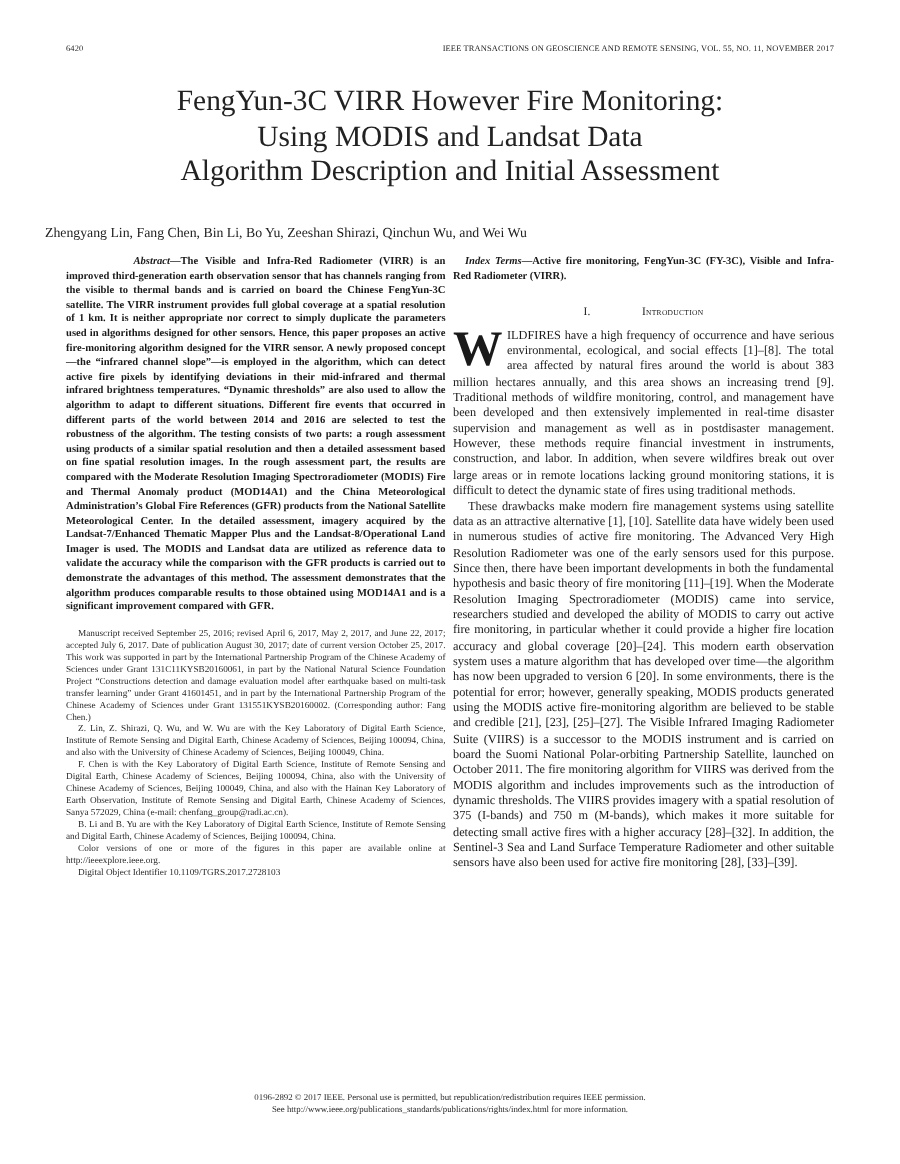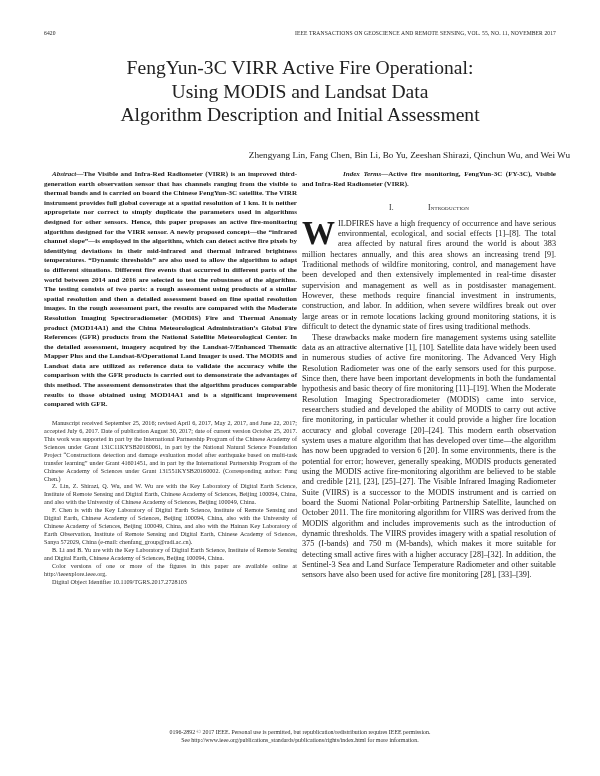--- a/index.html
+++ b/index.html
@@ -4,49 +4,49 @@
 <style>
   html, body { margin: 0; padding: 0; background: #ffffff; }
   body { width: 600px; height: 776px; position: relative; overflow: hidden;
          font-family: "Liberation Serif", "DejaVu Serif", serif; color: #1a1a1a; }
   .running-head { position: absolute; top: 30px; left: 44px; right: 44px; height: 10px;
          font-size: 5.6px; letter-spacing: 0.1px; }
   .running-head .pg { position: absolute; left: 0; top: 0; }
   .running-head .jr { position: absolute; right: 0; top: 0; }
   .title { position: absolute; top: 56px; left: 30px; right: 30px; text-align: center;
          font-size: 19.6px; line-height: 23.5px; color: #222; }
-  .authors { position: absolute; top: 150px; left: 30px; right: 30px; text-align: right;
+  .authors { position: absolute; top: 150px; left: 30px; right: 30px; text-align: left;
          font-size: 9.2px; color: #222; }
   .col { position: absolute; top: 170px; width: 253px; font-size: 7.35px; line-height: 9.55px; text-align: justify; }
   .col-left { left: 44px; }
   .col-right { left: 302px; width: 254px; }
   .abstract { font-weight: bold; font-size: 7.05px; line-height: 9.6px; text-indent: 8px; margin: 0; }
-  .abstract .lab { font-style: italic; }
+  .abstract .lab { font-style: italic; margin-left: 37px; }
   .footnotes { margin-top: 10px; font-size: 6.15px; line-height: 7.95px; color: #2a2a2a; }
   .footnotes p { margin: 0; text-indent: 8px; }
   .index-terms { font-weight: bold; font-size: 7.05px; line-height: 9.6px; text-indent: 8px; margin: 0; }
-  .index-terms .lab { font-style: italic; margin-left: 33px; }
+  .index-terms .lab { font-style: italic; }
   .sec-head { text-align: center; font-size: 7.6px; margin: 14px 0 6px 0; letter-spacing: 0.2px; }
   .sec-head .sc { font-variant: small-caps; padding-left: 32px; }
   .body-text { font-size: 8.2px; line-height: 10.35px; margin: 0; }
   .body-text.ind { text-indent: 10px; }
   .dropcap { float: left; font-size: 33px; line-height: 26px; margin: 1px 3px 0 0; font-weight: bold; }
   .copyright { position: absolute; top: 728px; left: 30px; right: 30px; text-align: center;
          font-size: 5.9px; line-height: 8px; color: #2a2a2a; }
 </style>
 </head>
 <body>
 
 <div class="running-head">
   <span class="pg">6420</span>
   <span class="jr">IEEE TRANSACTIONS ON GEOSCIENCE AND REMOTE SENSING, VOL. 55, NO. 11, NOVEMBER 2017</span>
 </div>
 
 <div class="title">
-  <div>FengYun-3C VIRR Active Fire Operational:</div>
+  <div>FengYun-3C VIRR However Fire Monitoring:</div>
   <div>Using MODIS and Landsat Data</div>
   <div>Algorithm Description and Initial Assessment</div>
 </div>
 
 <div class="authors">Zhengyang Lin, Fang Chen, Bin Li, Bo Yu, Zeeshan Shirazi, Qinchun Wu, and Wei Wu</div>
 
 <div class="col col-left">
   <p class="abstract"><span class="lab">Abstract</span><span>—The Visible and Infra-Red Radiometer (VIRR) is an improved third-generation earth observation sensor that has channels ranging from the visible to thermal bands and is carried on board the Chinese FengYun-3C satellite. The VIRR instrument provides full global coverage at a spatial resolution of 1 km. It is neither appropriate nor correct to simply duplicate the parameters used in algorithms designed for other sensors. Hence, this paper proposes an active fire-monitoring algorithm designed for the VIRR sensor. A newly proposed concept—the “infrared channel slope”—is employed in the algorithm, which can detect active fire pixels by identifying deviations in their mid-infrared and thermal infrared brightness temperatures. “Dynamic thresholds” are also used to allow the algorithm to adapt to different situations. Different fire events that occurred in different parts of the world between 2014 and 2016 are selected to test the robustness of the algorithm. The testing consists of two parts: a rough assessment using products of a similar spatial resolution and then a detailed assessment based on fine spatial resolution images. In the rough assessment part, the results are compared with the Moderate Resolution Imaging Spectroradiometer (MODIS) Fire and Thermal Anomaly product (MOD14A1) and the China Meteorological Administration’s Global Fire References (GFR) products from the National Satellite Meteorological Center. In the detailed assessment, imagery acquired by the Landsat-7/Enhanced Thematic Mapper Plus and the Landsat-8/Operational Land Imager is used. The MODIS and Landsat data are utilized as reference data to validate the accuracy while the comparison with the GFR products is carried out to demonstrate the advantages of this method. The assessment demonstrates that the algorithm produces comparable results to those obtained using MOD14A1 and is a significant improvement compared with GFR.</span></p>
   <div class="footnotes">
     <p>Manuscript received September 25, 2016; revised April 6, 2017, May 2, 2017, and June 22, 2017; accepted July 6, 2017. Date of publication August 30, 2017; date of current version October 25, 2017. This work was supported in part by the International Partnership Program of the Chinese Academy of Sciences under Grant 131C11KYSB20160061, in part by the National Natural Science Foundation Project “Constructions detection and damage evaluation model after earthquake based on multi-task transfer learning” under Grant 41601451, and in part by the International Partnership Program of the Chinese Academy of Sciences under Grant 131551KYSB20160002. (Corresponding author: Fang Chen.)</p>

